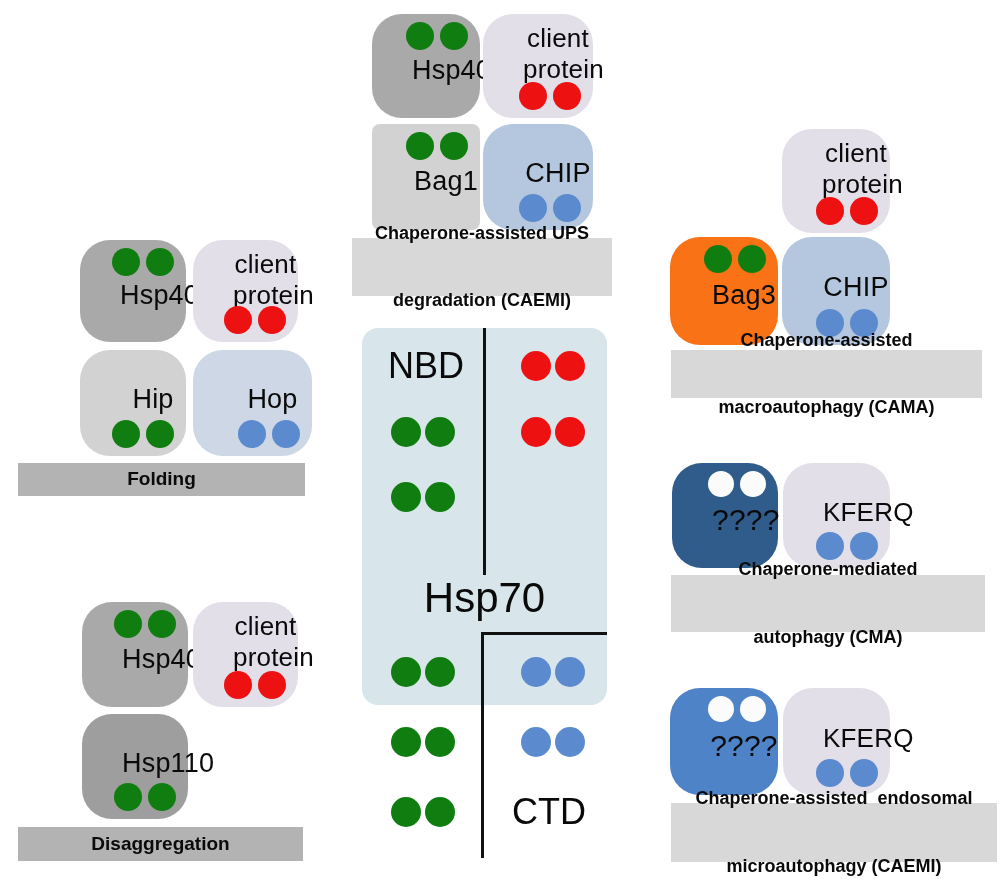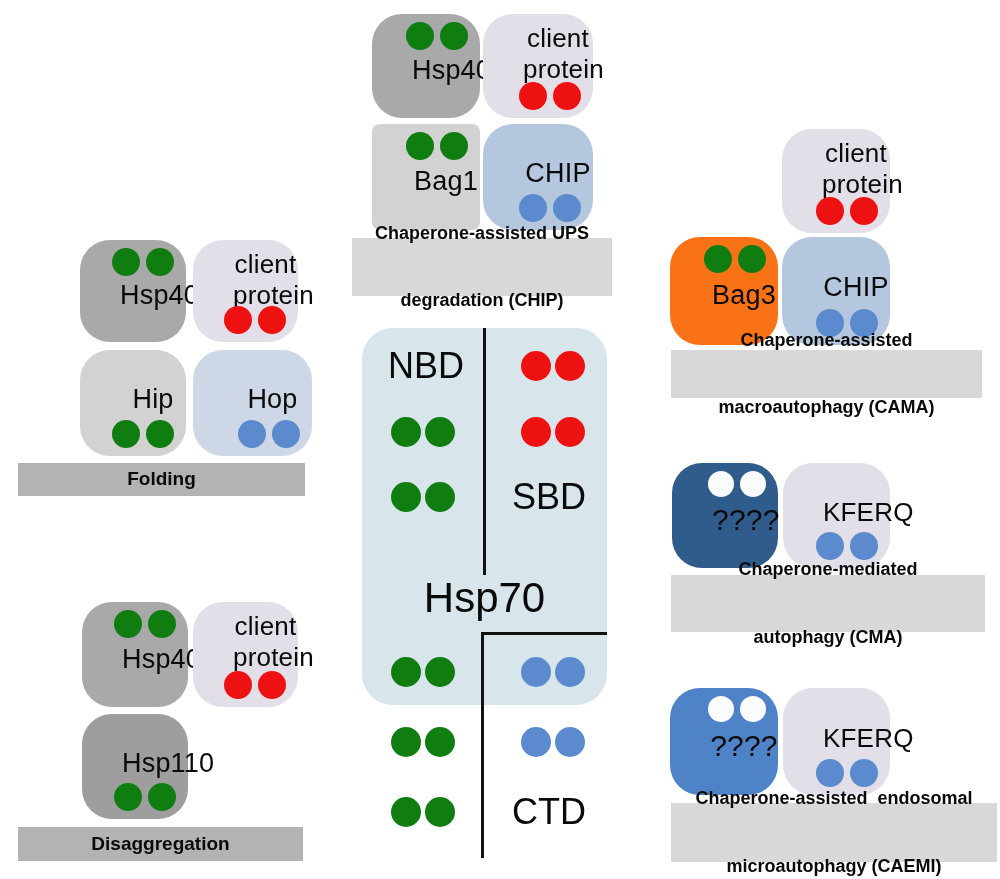--- a/index.html
+++ b/index.html
@@ -24,21 +24,21 @@
   .dot.r{background:#ee1111;}
   .dot.b{background:#5b8bce;}
   .dot.w{background:#fbfbfb;}
   .bar{
     position:absolute;display:flex;flex-direction:column;justify-content:center;align-items:center;
     background:#d8d8d8;font-weight:bold;font-size:18px;line-height:1.28;text-align:center;gap:44px;
   }
   .bar.mid{background:#b3b3b3;font-size:19px;}
   .bar-line{white-space:pre;}
   
-  #hsp70box{position:absolute;left:362px;top:328px;width:245px;height:377px;background:#d8e5eb;border-radius:31px;}
+  #hsp70box{position:absolute;left:362px;top:328px;width:245px;height:377px;background:#d8e5eb;border-radius:16px;}
   #hsp70box .cdot{width:30px;height:30px;border-radius:50%;position:absolute;}
   #hsp70box .line{position:absolute;background:#111111;}
   .cdomain{position:absolute;font-size:36px;text-align:center;}
   #hsp70-title{position:absolute;left:0;right:0;top:246px;text-align:center;font-size:42px;font-weight:normal;}
 </style>
 </head>
 <body>
 
 <div id="canvas">
 
@@ -127,41 +127,40 @@
     </div>
     <div class="pbox" style="left:483px;top:124px;width:110px;height:106px;background:#b5c7df;">
       <span class="plabel lbl-mid-hi">CHIP</span>
       <span class="dots br">
           <i class="dot b"></i>
           <i class="dot b"></i>
         </span>
     </div>
     <div class="bar" style="left:352px;top:238px;width:260px;height:58px;">
       <span class="bar-line">Chaperone-assisted UPS</span>
-      <span class="bar-line">degradation (CHIP)</span>
+      <span class="bar-line">degradation (CAEMI)</span>
     </div>
   </div>
 
   <div id="hsp70box">
 
     <div class="line" style="left:121px;top:0;width:3px;height:247px;"></div>
 
     <div class="cdomain" style="left:14px;top:17px;width:100px;">NBD</div>
 
     <i class="cdot" style="left:159px;top:23px;background:#ee1111;"></i>
     <i class="cdot" style="left:193px;top:23px;background:#ee1111;"></i>
 
     <i class="cdot" style="left:29px;top:89px;background:#107d10;"></i>
     <i class="cdot" style="left:63px;top:89px;background:#107d10;"></i>
     <i class="cdot" style="left:159px;top:89px;background:#ee1111;"></i>
     <i class="cdot" style="left:193px;top:89px;background:#ee1111;"></i>
 
     <i class="cdot" style="left:29px;top:154px;background:#107d10;"></i>
     <i class="cdot" style="left:63px;top:154px;background:#107d10;"></i>
-    <div class="cdomain" style="left:132px;top:148px;width:110px;">SBD</div>
 
     <div id="hsp70-title">Hsp70</div>
 
     <div class="line" style="left:119px;top:304px;width:126px;height:3px;"></div>
     <div class="line" style="left:119px;top:304px;width:3px;height:226px;"></div>
 
     <i class="cdot" style="left:29px;top:329px;background:#107d10;"></i>
     <i class="cdot" style="left:63px;top:329px;background:#107d10;"></i>
     <i class="cdot" style="left:159px;top:329px;background:#5b8bce;"></i>
     <i class="cdot" style="left:193px;top:329px;background:#5b8bce;"></i>

